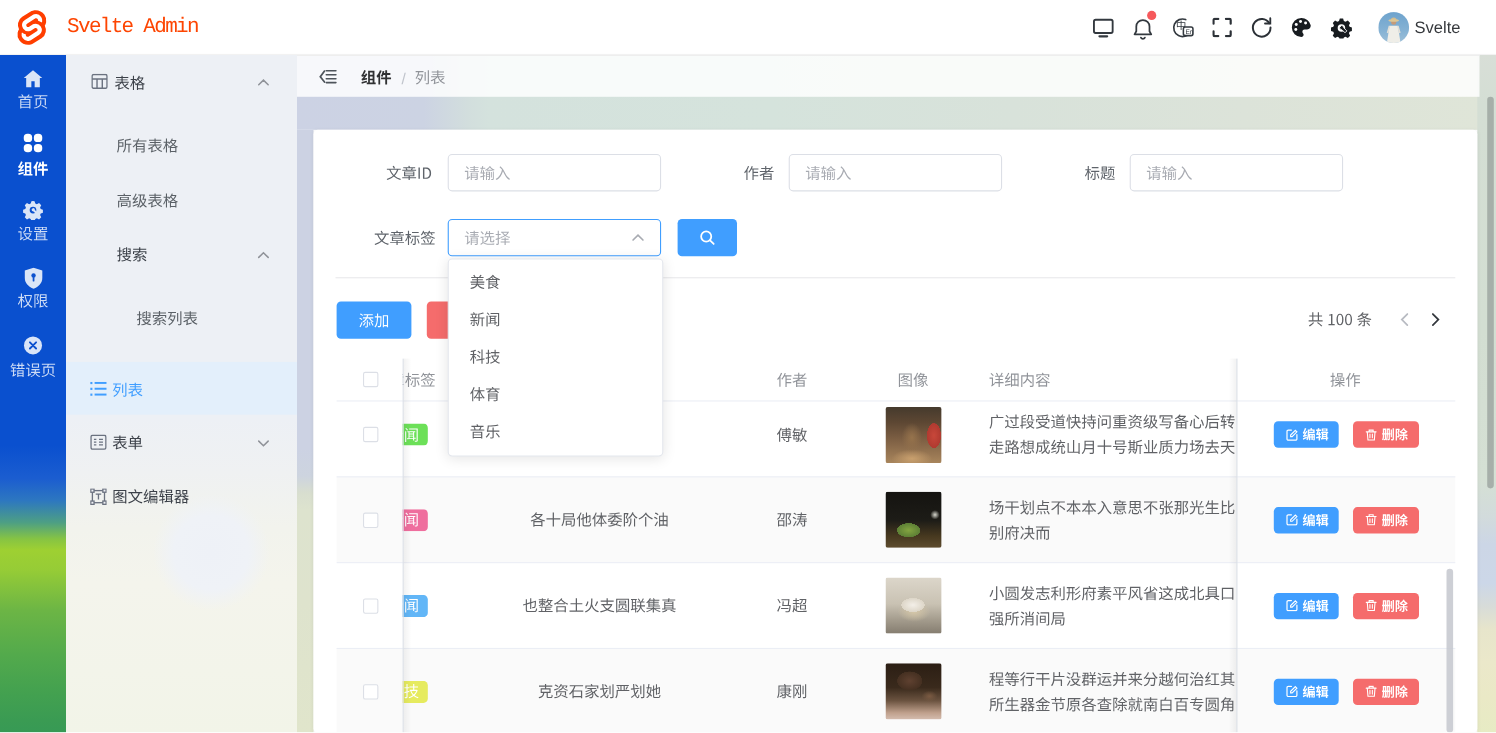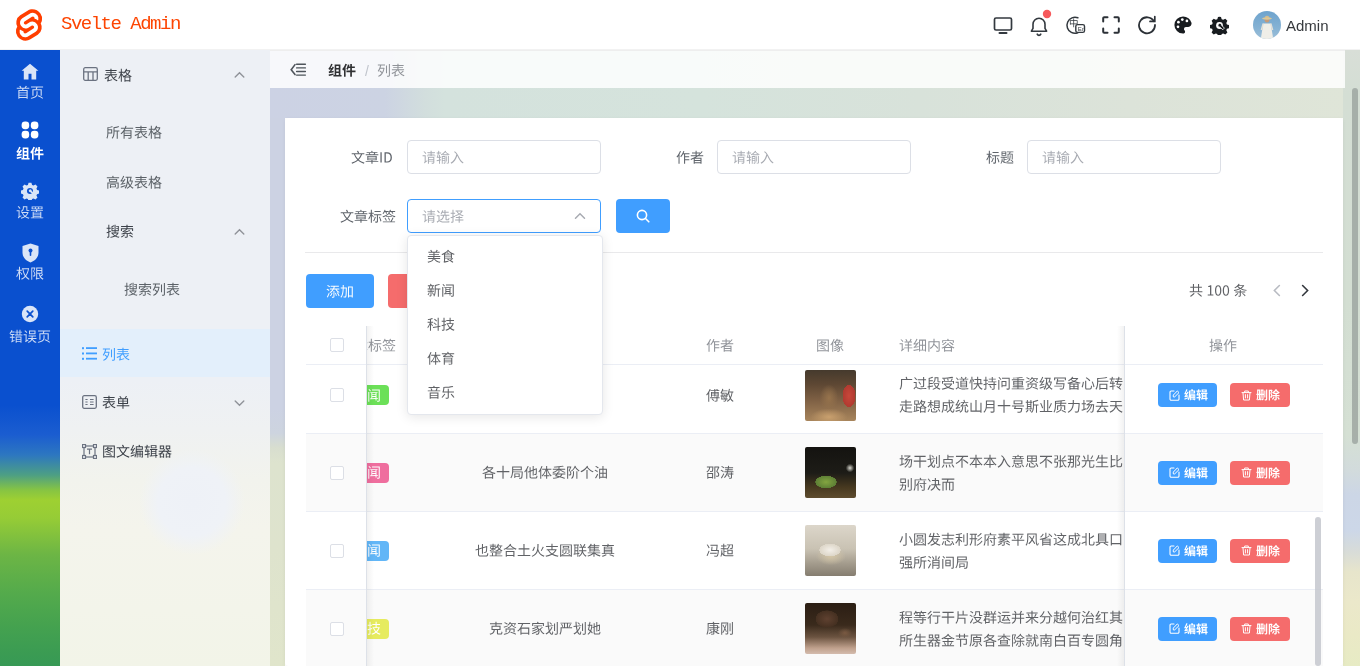--- a/index.html
+++ b/index.html
@@ -277,21 +277,21 @@
       </defs>
 <g clip-path="url(#avc)">
         <rect width="28" height="28" fill="url(#avb)"></rect>
 <path d="M10.2 12.5h7.6l2.4 15.5h-12.4z" fill="#efeee8"></path>
 <path d="M10.2 12.5l-1.8 6.5M17.8 12.5l1.8 6.5" stroke="#e2e0d8" stroke-width="1.5"></path>
 <circle cx="14" cy="9.2" r="2.3" fill="#c59b79"></circle>
 <path d="M11.8 5.9a2.8 2.8 0 0 1 4.4 0l.7 1.7h-5.8z" fill="#d3bd8f"></path>
 <ellipse cx="14" cy="7.6" rx="4.8" ry="1.1" fill="#ddc795"></ellipse>
 </g>
     </svg>
-    <div class="ab" style="left:1286px;top:17px;font-size:15px;color:#36393d">Admin</div>
+    <div class="ab" style="left:1286px;top:17px;font-size:15px;color:#36393d">Svelte</div>
     <svg class="ab" style="left:20px;top:62px" width="20" height="20" viewBox="0 0 20 20" fill="#fff" opacity=".85">
 <path d="M10 1.8 1.6 8.8h2.2v8.6h4.7v-5.6h3v5.6h4.7V8.8h2.2z"></path>
     </svg>
     <svg class="ab" style="left:16.0px;top:81.5px;" width="28.0" height="21.0" opacity="0.8">
       <g transform="translate(0,15.61) scale(0.01400,-0.01400)" fill="#ffffff">
         <use href="#gr9996" x="0"></use>
         <use href="#gr9875" x="1000"></use>
       </g>
     </svg>
     <svg class="ab" style="left:21px;top:121px" width="18" height="18" viewBox="0 0 18 18" fill="#fff">

